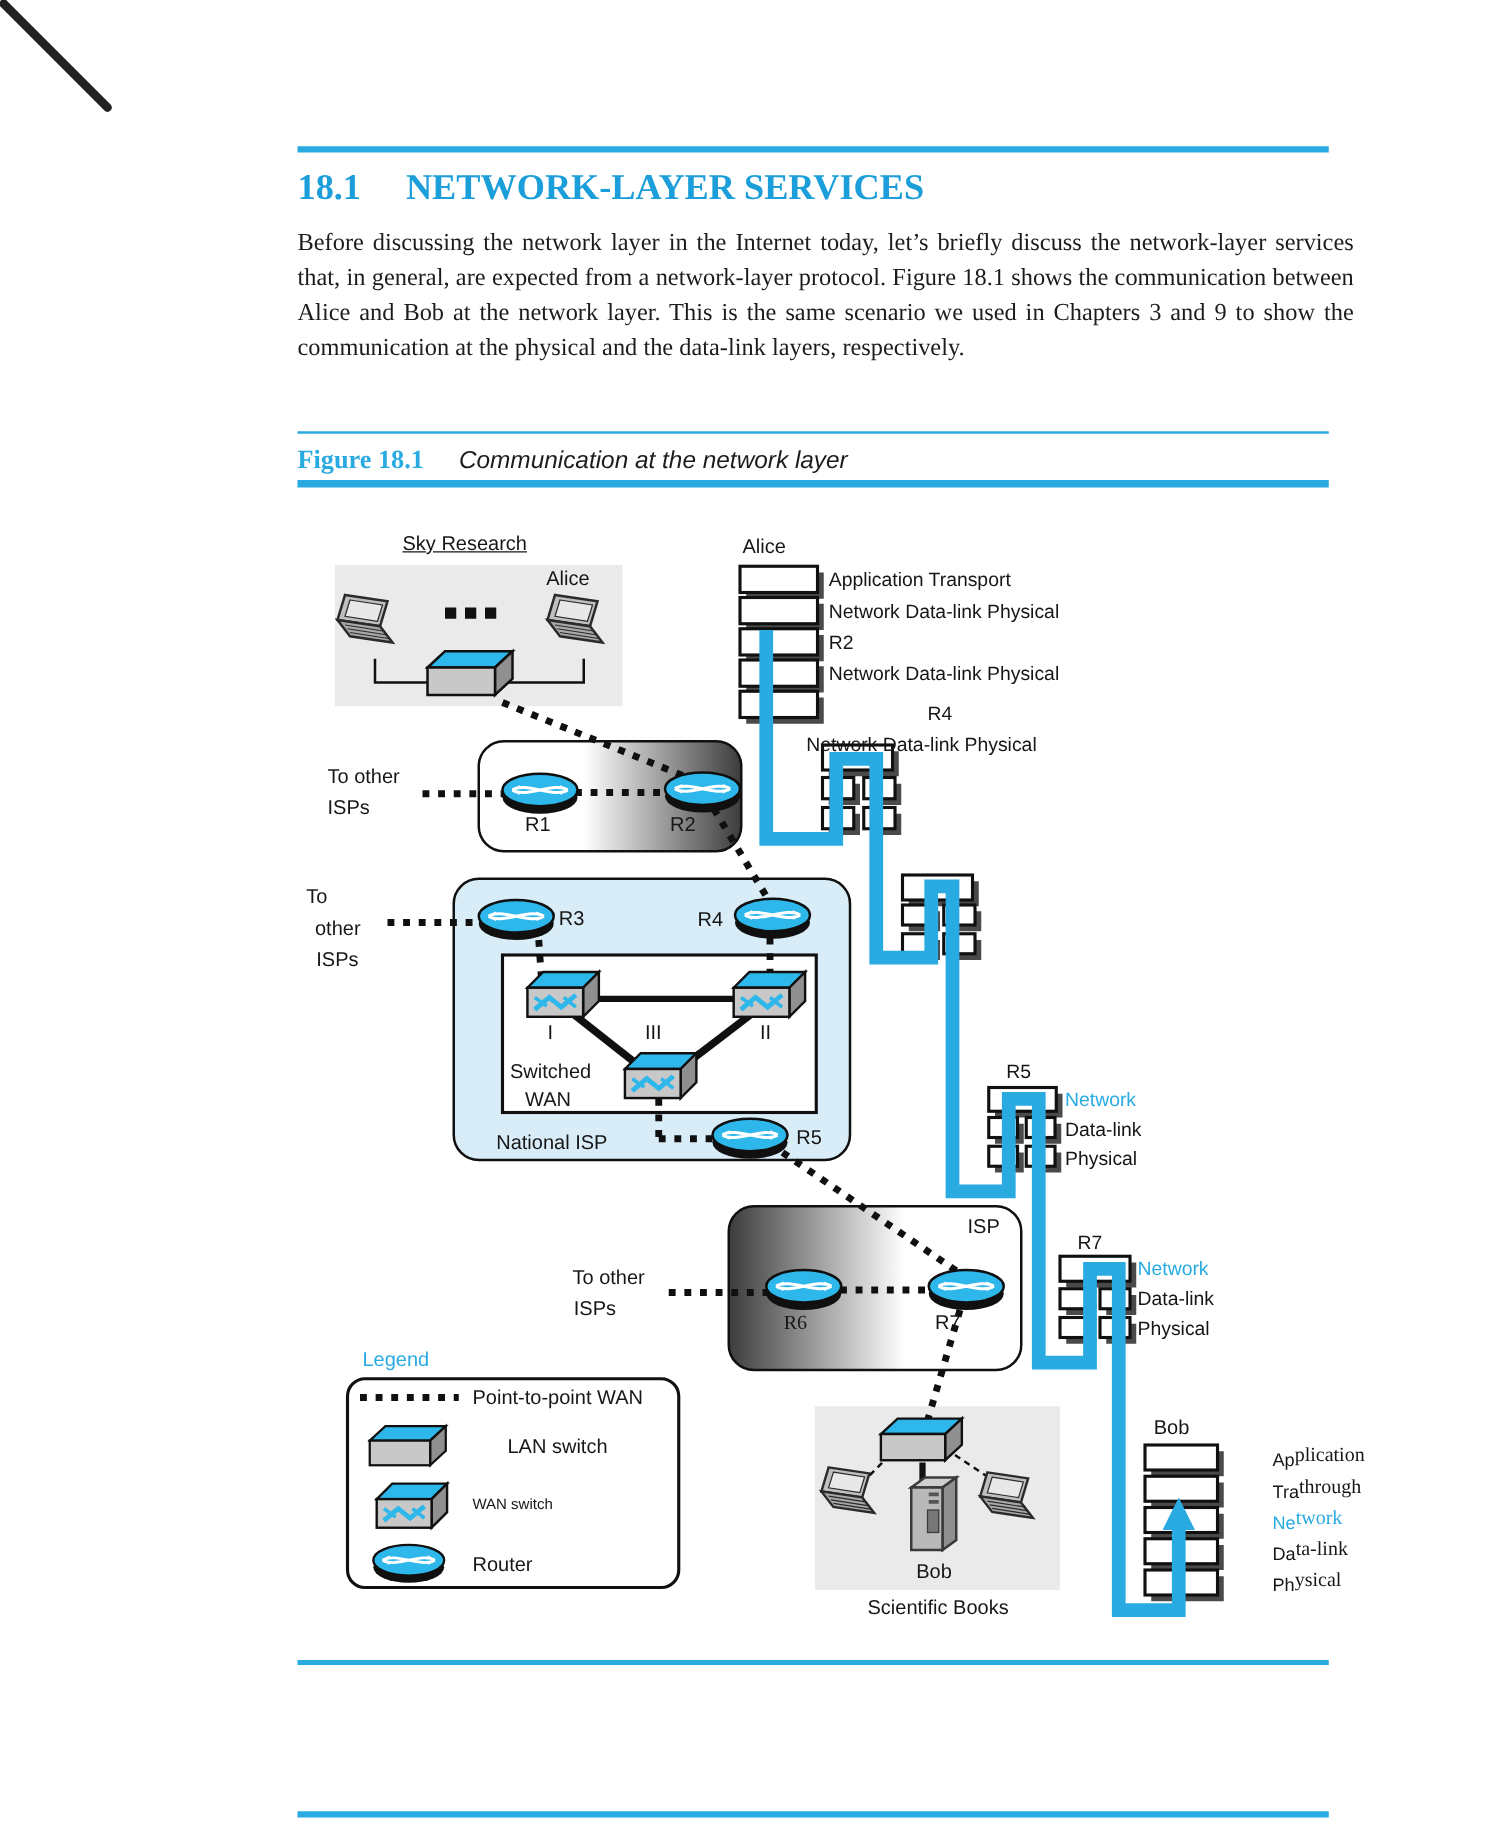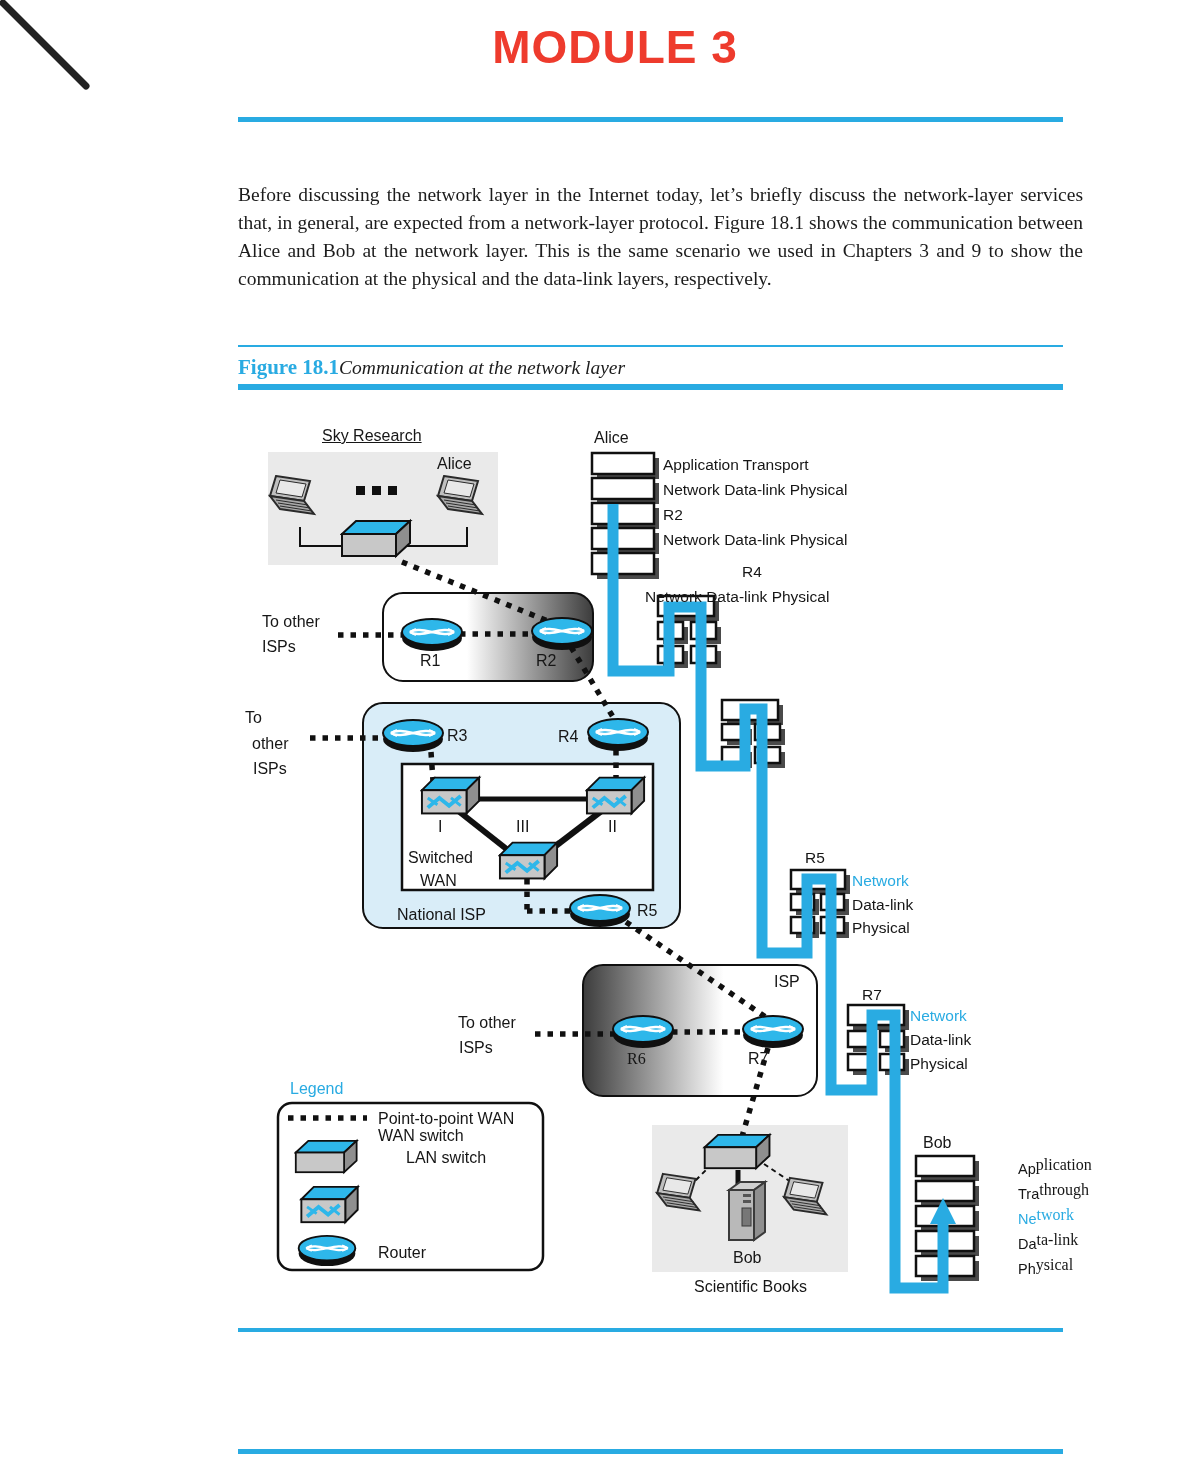--- a/index.html
+++ b/index.html
@@ -10,35 +10,37 @@
     font-family:"Liberation Sans",sans-serif;font-weight:bold;font-size:46px;letter-spacing:1px;color:#ee3b2d;}
   #section-heading{position:absolute;left:238px;top:134px;width:845px;color:#1b9ed9;
     font-family:"Liberation Serif",serif;font-weight:bold;font-size:29px;white-space:nowrap;}
   #section-heading .num{margin-right:36px;}
   .bodytext{position:absolute;left:238px;width:845px;color:#1c1c1c;
     font-family:"Liberation Serif",serif;font-size:19.5px;line-height:28px;text-align:justify;}
   #intro-para{top:181px;}
   #closing-para{top:1360px;text-indent:46px;}
   #figure-caption-row{position:absolute;left:238px;top:355px;width:845px;white-space:nowrap;}
   #figure-caption-row .flabel{color:#29abe2;font-family:Liberation Serif, serif;font-weight:bold;font-size:21px;}
-  #figure-caption-row .fcap{color:#1c1c1c;font-family:Liberation Serif, serif;font-style:italic;font-size:19.5px;}
+  #figure-caption-row .fcap{color:#1c1c1c;font-family:Liberation Sans, sans-serif;font-style:italic;font-size:19.5px;margin-left:28px;}
   svg.art{position:absolute;left:0;top:0;}
   .lbl{position:absolute;font-size:15.5px;color:#161616;white-space:nowrap;font-family:"Liberation Sans",sans-serif;}
   .lbl.cyan{color:#29abe2;}
   .lbl.sm{font-size:14.5px;margin-left:36px;}
   .suf{font-family:"Liberation Serif",serif;font-size:16px;position:relative;top:-4px;}
 </style>
 </head>
 <body>
 
 <div class="page">
 
-  <div id="module-title">MODULE 3</div>
   <div class="rule" style="left:238px;top:117px;width:825px;height:5px;"></div>
 
+  <div id="section-heading">
+    <span class="num">18.1</span><span>NETWORK-LAYER SERVICES</span>
+  </div>
 
   <div id="intro-para" class="bodytext">Before discussing the network layer in the Internet today, let’s briefly discuss the network-layer services that, in general, are expected from a network-layer protocol. Figure 18.1 shows the communication between Alice and Bob at the network layer. This is the same scenario we used in Chapters 3 and 9 to show the communication at the physical and the data-link layers, respectively.</div>
 
   <div class="rule" style="left:238px;top:345px;width:825px;height:2px;"></div>
   <div id="figure-caption-row">
     <span class="flabel">Figure 18.1</span><span class="fcap">Communication at the network layer</span>
   </div>
   <div class="rule" style="left:238px;top:384px;width:825px;height:6px;"></div>
 
   <svg class="art" width="1200" height="1457" viewBox="0 0 1200 1457">
@@ -266,21 +268,21 @@
   <span class="lbl" style="left:748px;top:1050px;font-size:16px;">R7</span>
 
   <span class="lbl" style="left:862px;top:986px;">R7</span>
   <span class="lbl cyan" style="left:910px;top:1007px;">Network</span>
   <span class="lbl" style="left:910px;top:1031px;">Data-link</span>
   <span class="lbl" style="left:910px;top:1055px;">Physical</span>
 
   <span class="lbl cyan" style="left:290px;top:1080px;font-size:16px;">Legend</span>
   <span class="lbl" style="left:378px;top:1110px;font-size:16px;">Point-to-point WAN</span>
   <span class="lbl" style="left:378px;top:1149px;font-size:16px;margin-left:28px;">LAN switch</span>
-  <span class="lbl" style="left:378px;top:1127px;font-size:16px;">WAN switch</span>
+  <span class="lbl" style="left:378px;top:1196px;font-size:12px;">WAN switch</span>
   <span class="lbl" style="left:378px;top:1244px;font-size:16px;">Router</span>
 
   <span class="lbl" style="left:733px;top:1249px;font-size:16px;">Bob</span>
   <span class="lbl" style="left:694px;top:1278px;font-size:16px;">Scientific Books</span>
 
   <span class="lbl" style="left:923px;top:1134px;font-size:16px;">Bob</span>
   <span class="lbl sm" style="left:982px;top:1160px;"><span>Ap</span><span class="suf">plication</span></span>
   <span class="lbl sm" style="left:982px;top:1185px;"><span>Tra</span><span class="suf">through</span></span>
   <span class="lbl sm cyan" style="left:982px;top:1210px;"><span>Ne</span><span class="suf">twork</span></span>
   <span class="lbl sm" style="left:982px;top:1235px;"><span>Da</span><span class="suf">ta-link</span></span>

